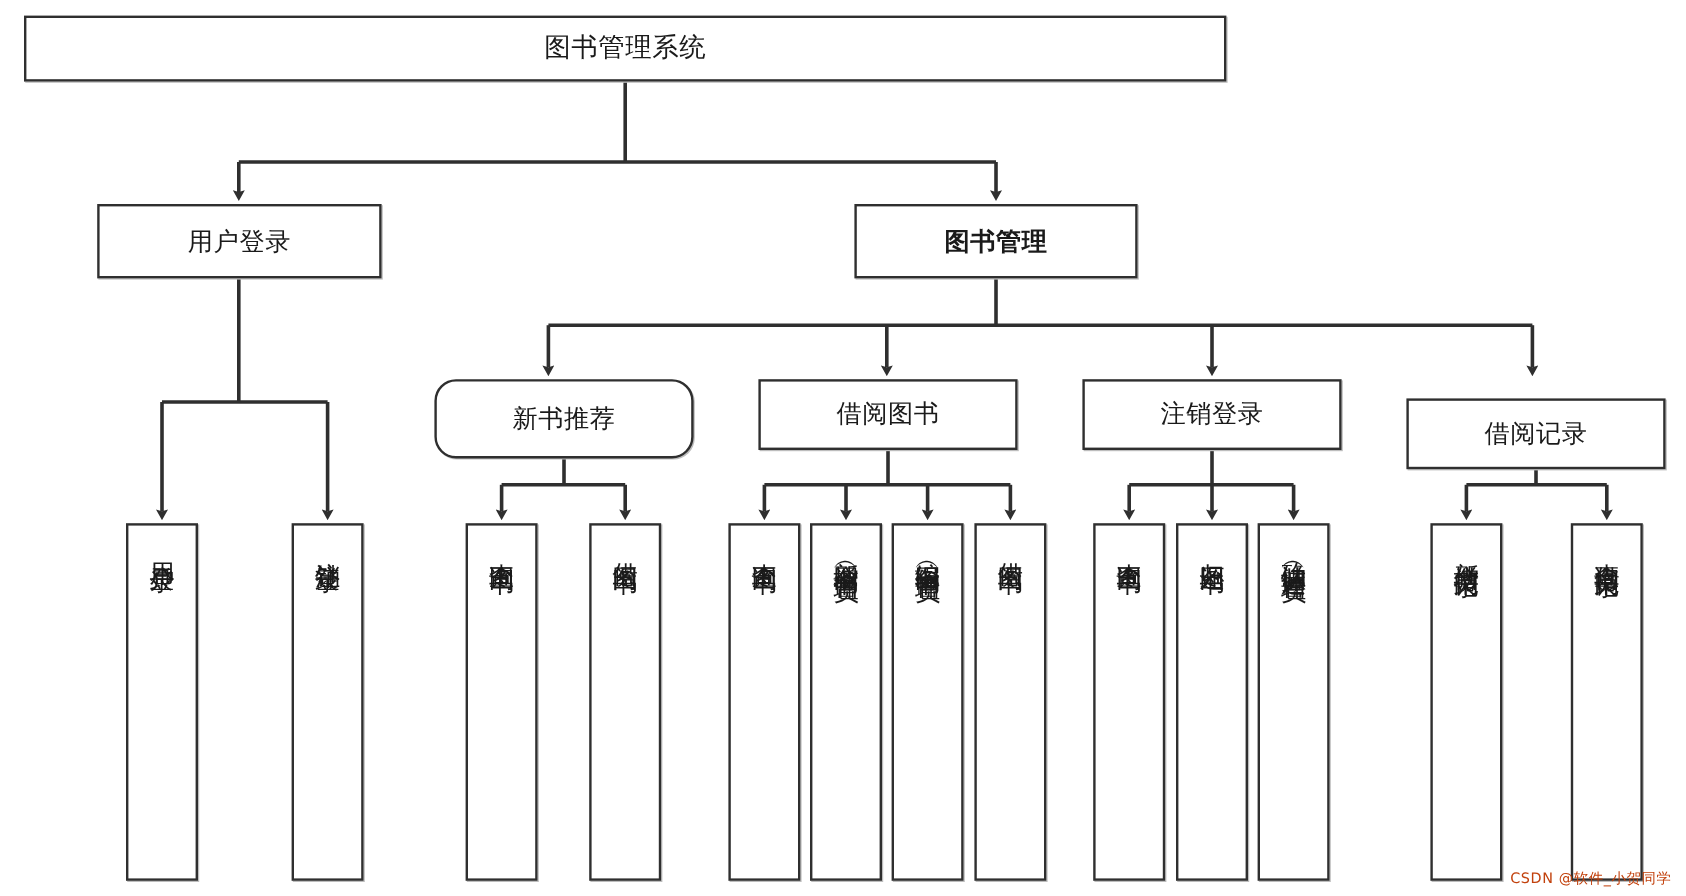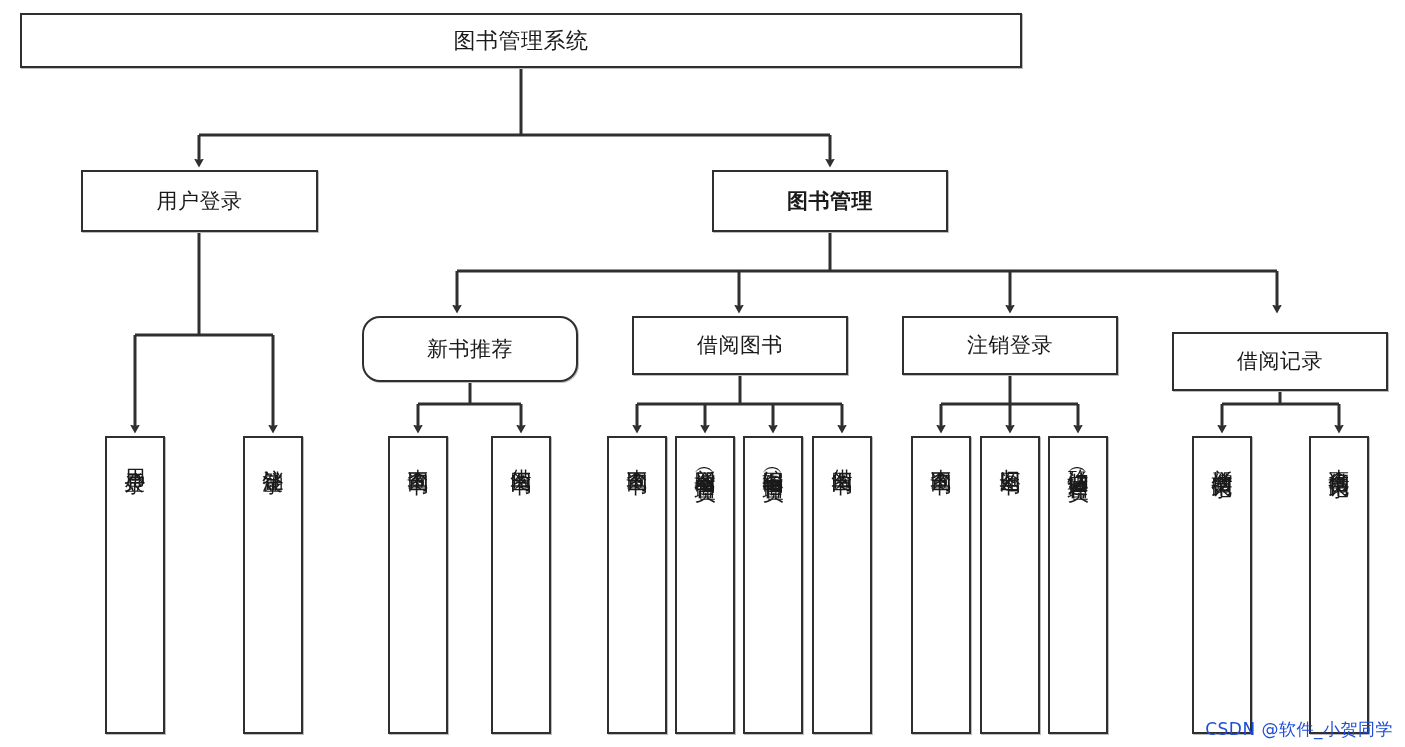--- a/index.html
+++ b/index.html
@@ -61,22 +61,22 @@
     text-orientation: upright;
     font-size: 21px;
     line-height: 1.05;
     letter-spacing: 2px;
     white-space: nowrap;
   }
   #watermark {
     position: absolute;
     right: 12px;
     bottom: 6px;
-    font-size: 17px;
-    color: #1d4ed8;
+    font-size: 12px;
+    color: #c2410c;
     letter-spacing: 0.5px;
     white-space: nowrap;
     pointer-events: none;
   }
 </style>
 </head>
 <body>
 
 <div id="diagram-root">
 

